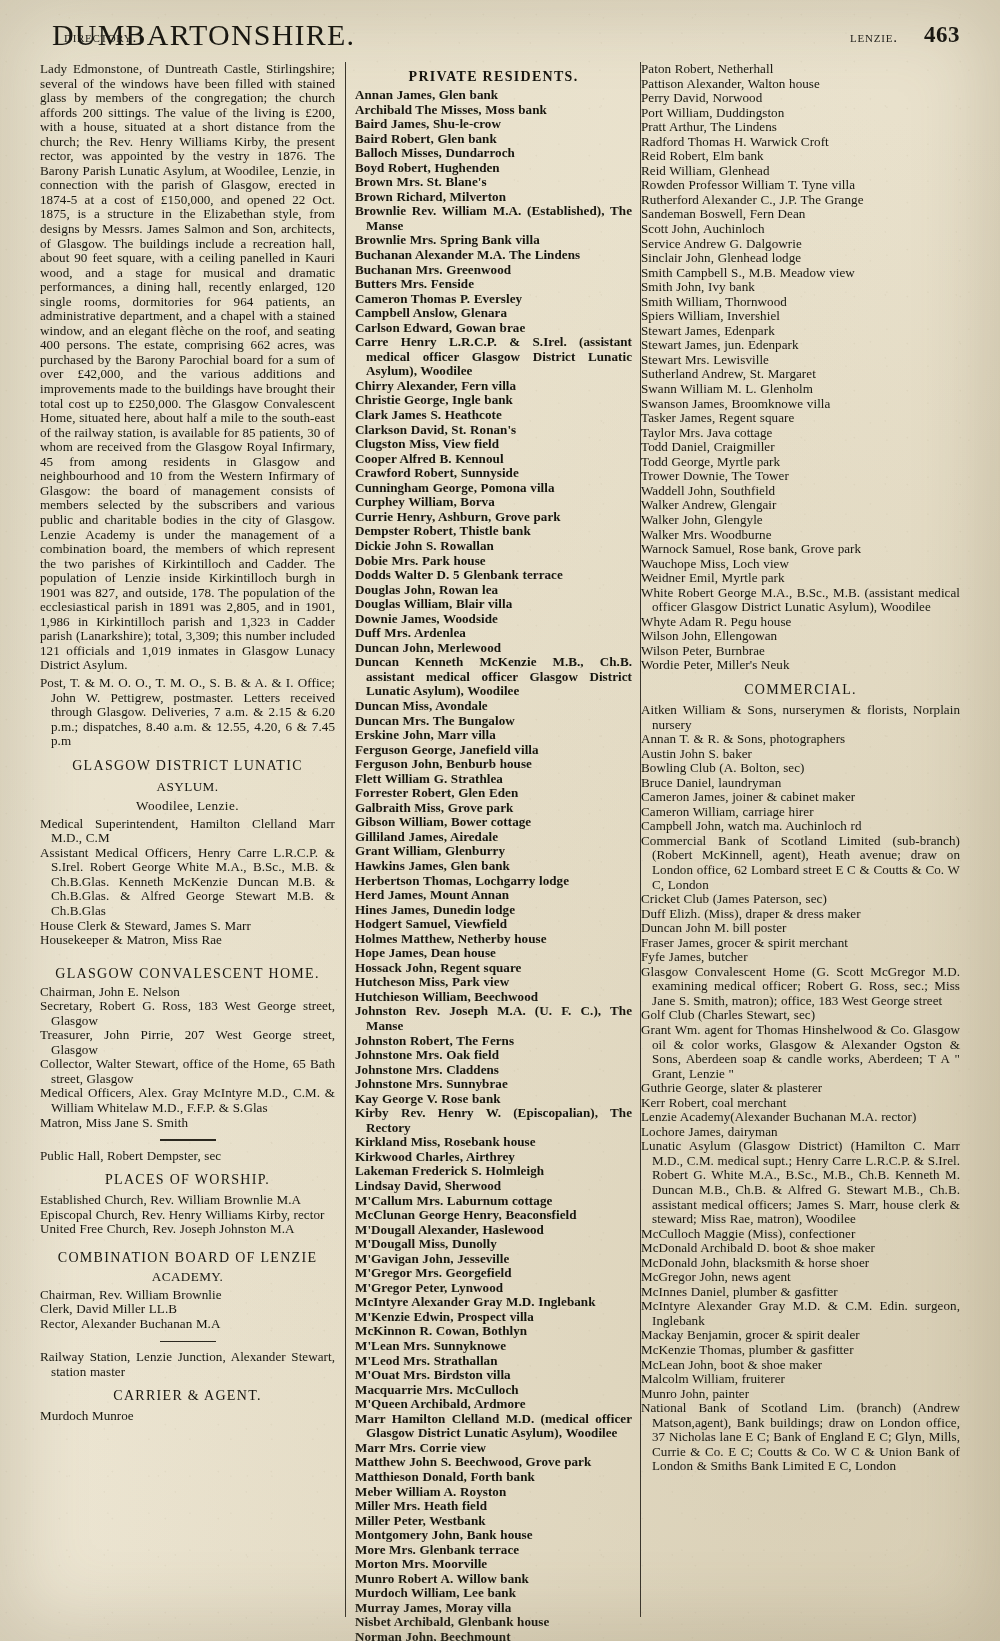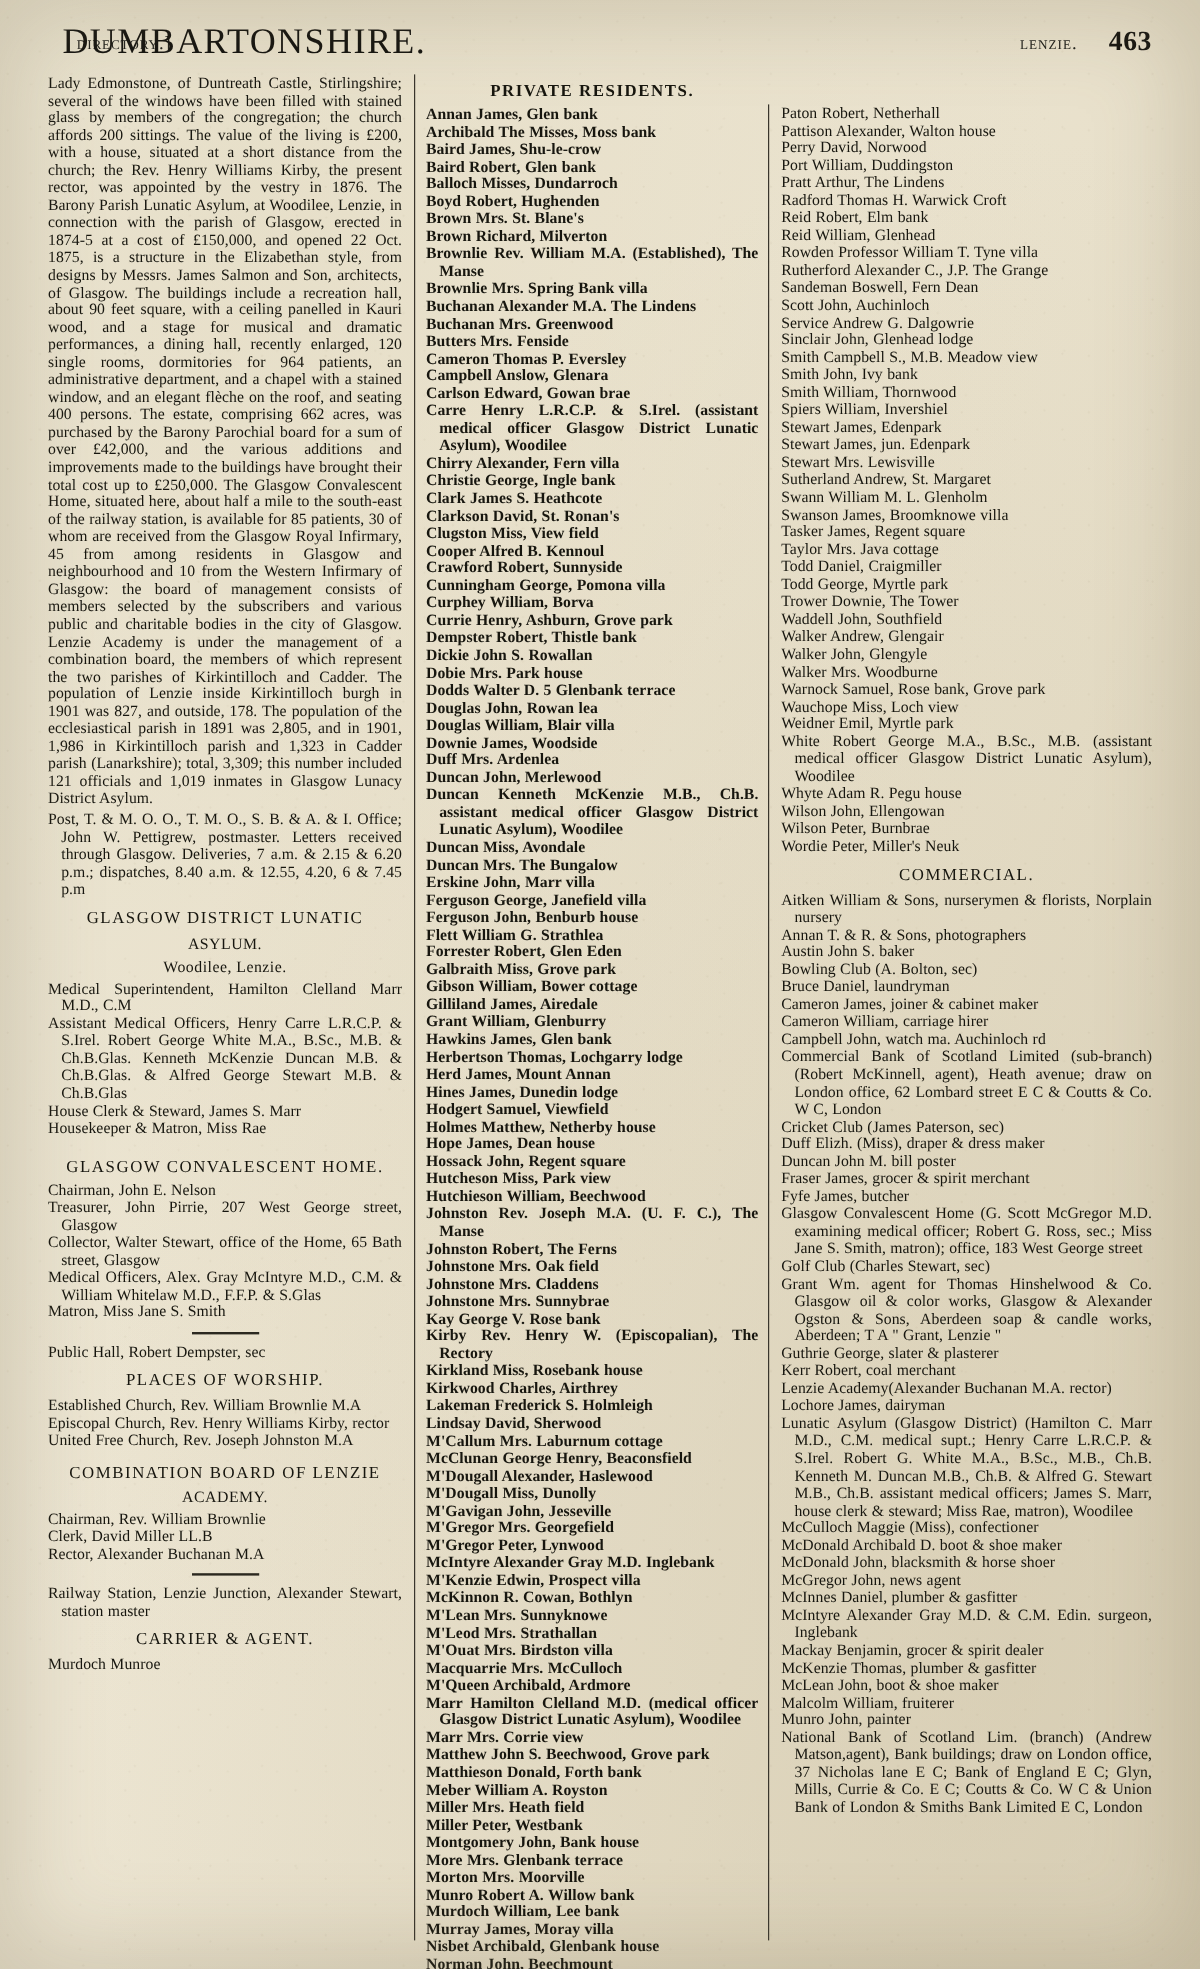--- a/index.html
+++ b/index.html
@@ -101,21 +101,21 @@
     height: 1555px;
     display: flex;
     gap: 0px;
   }
   .col {
     position: relative;
     box-sizing: border-box;
   }
   .col1 { width: 305px; padding-right: 10px; }
   .col2 { width: 295px; padding-left: 9px; padding-right: 8px; border-left: 1.4px solid #39352c; font-weight: bold; }
-  .col3 { width: 320px; padding-left: 10px; border-left: 1.4px solid #39352c; margin-top: 25px; }
+  .col3 { width: 320px; border-left: 1.4px solid #39352c; }
 
   .body-text, .entry, .para, .sec-head, .sub-head {
     color: #17160f;
     -webkit-font-smoothing: none;
   }
 
   
   .para {
     font-size: 13.1px;
     line-height: 14.55px;
@@ -199,20 +199,21 @@
 
       <p class="entry just">Medical Superintendent, Hamilton Clelland Marr M.D., C.M</p>
       <p class="entry just">Assistant Medical Officers, Henry Carre L.R.C.P. &amp; S.Irel. Robert George White M.A., B.Sc., M.B. &amp; Ch.B.Glas. Kenneth McKenzie Duncan M.B. &amp; Ch.B.Glas. &amp; Alfred George Stewart M.B. &amp; Ch.B.Glas</p>
       <p class="entry">House Clerk &amp; Steward, James S. Marr</p>
       <p class="entry">Housekeeper &amp; Matron, Miss Rae</p>
 
       <div class="gap-md"></div>
       <div class="sec-head tight">GLASGOW CONVALESCENT HOME.</div>
 
       <p class="entry">Chairman, John E. Nelson</p>
+      <p class="entry just">Secretary, Robert G. Ross, 183 West George street, Glasgow</p>
       <p class="entry just">Treasurer, John Pirrie, 207 West George street, Glasgow</p>
       <p class="entry just">Collector, Walter Stewart, office of the Home, 65 Bath street, Glasgow</p>
       <p class="entry just">Medical Officers, Alex. Gray McIntyre M.D., C.M. &amp; William Whitelaw M.D., F.F.P. &amp; S.Glas</p>
       <p class="entry">Matron, Miss Jane S. Smith</p>
 
       <div class="rule"></div>
 
       <p class="entry">Public Hall, Robert Dempster, sec</p>
 
       <div class="sec-head">PLACES OF WORSHIP.</div>

